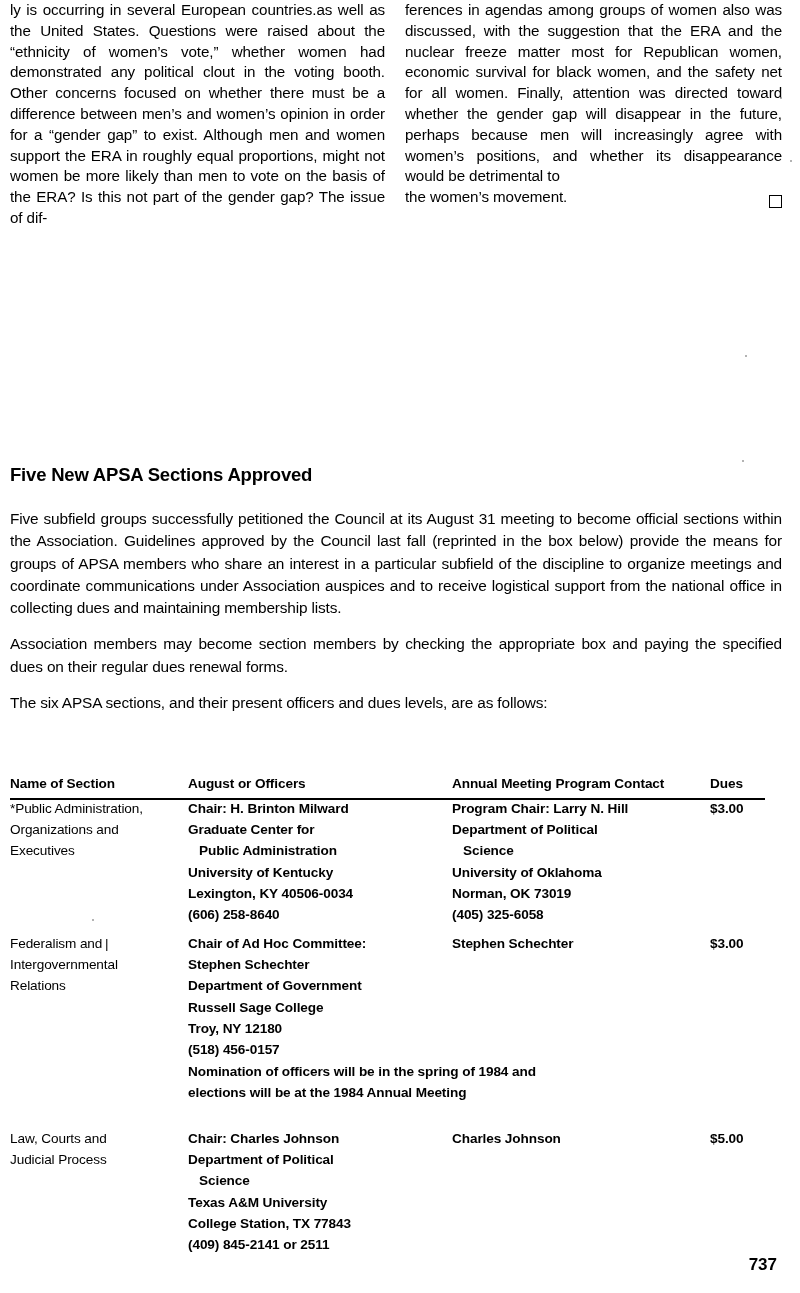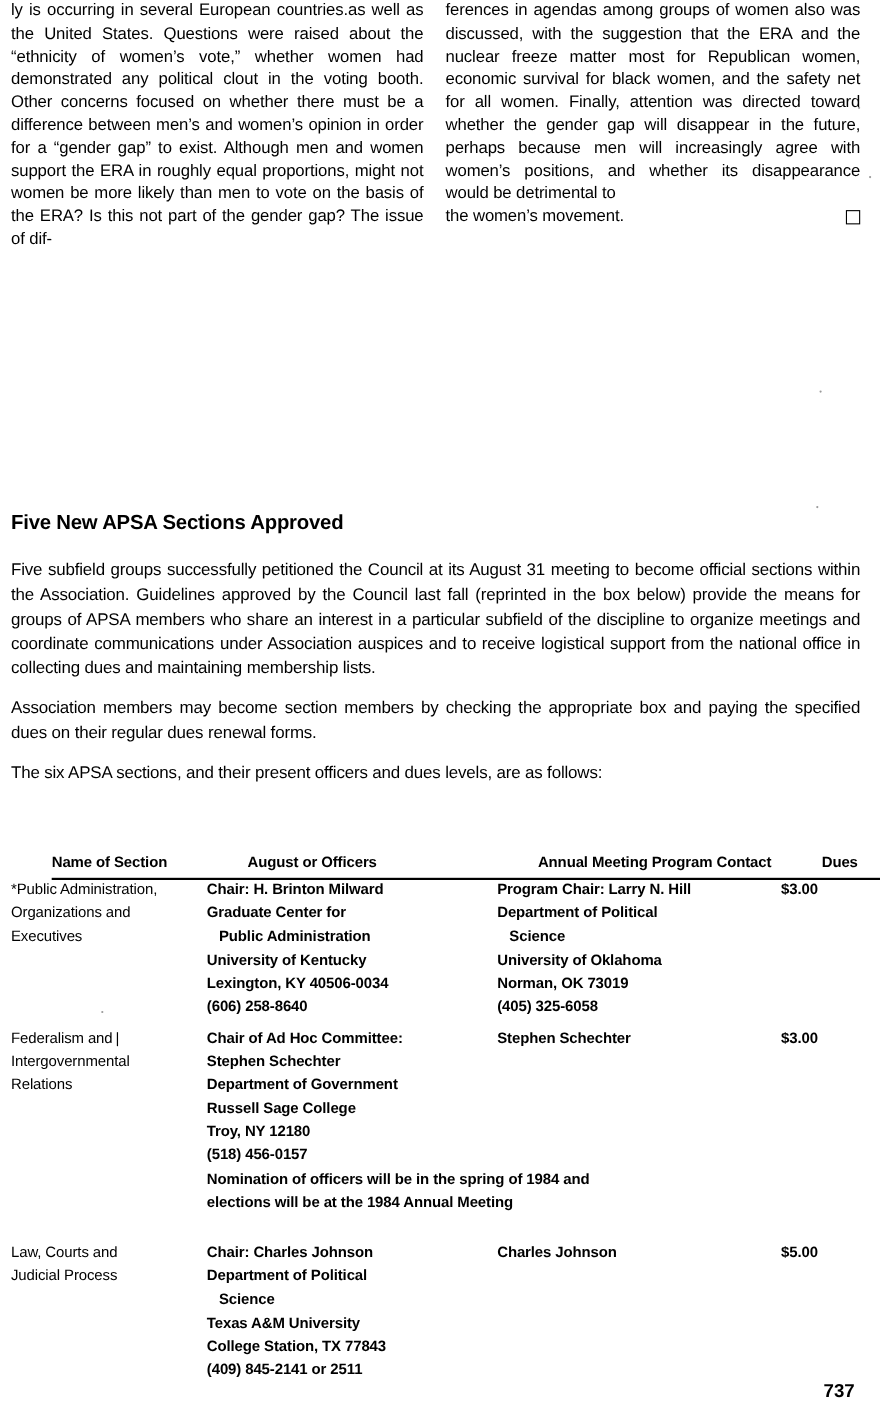--- a/index.html
+++ b/index.html
@@ -41,21 +41,21 @@
     display: inline-block;
     width: 11px;
     height: 11px;
     border: 1.6px solid #000;
     vertical-align: -1px;
     margin-left: 4px;
   }
   .end-line {
     display: flex;
     justify-content: space-between;
-    align-items: center;
+    align-items: flex-end;
   }
 
   
   #section-heading {
     position: absolute;
     left: 10px;
     top: 452px;
     font-size: 18.5px;
     font-weight: bold;
     letter-spacing: -0.2px;
@@ -82,21 +82,20 @@
     left: 10px;
     top: 750px;
     width: 762px;
     font-size: 13.6px;
     letter-spacing: -0.1px;
   }
   .thead {
     position: relative;
     height: 48px;
     font-weight: bold;
-    margin-left: 37px;
   }
   .th {
     position: absolute;
     bottom: 6px;
     line-height: 16.5px;
   }
   .th-name    { left: 0px;   }
   .th-contact { left: 178px; }
   .th-annual  { left: 442px; bottom: 6px; }
   .th-dues    { left: 700px; }

